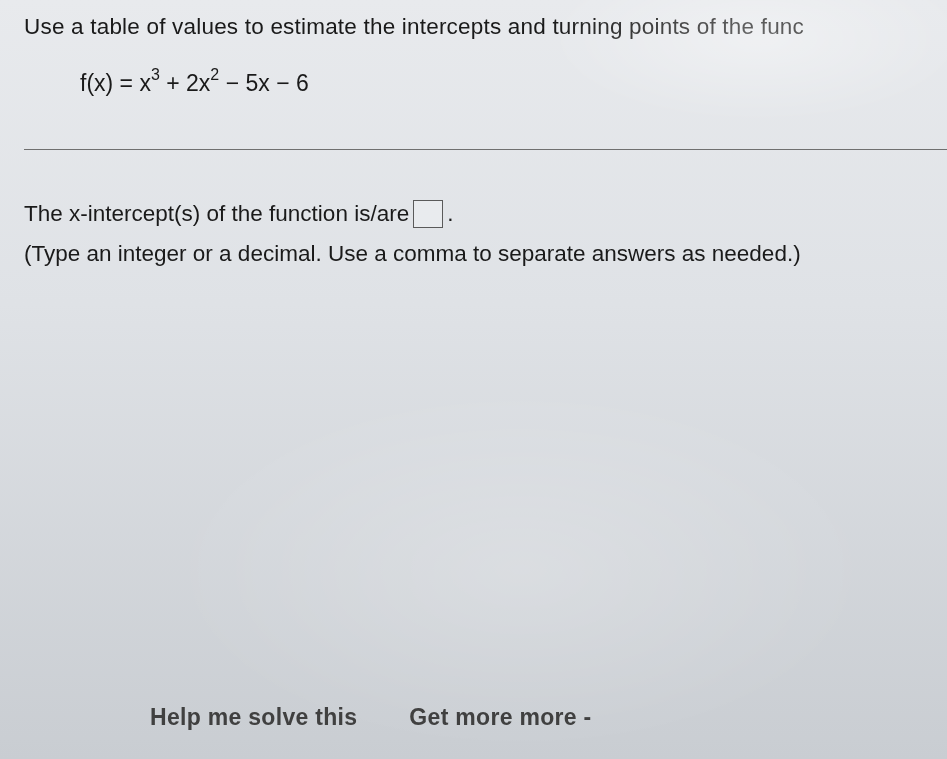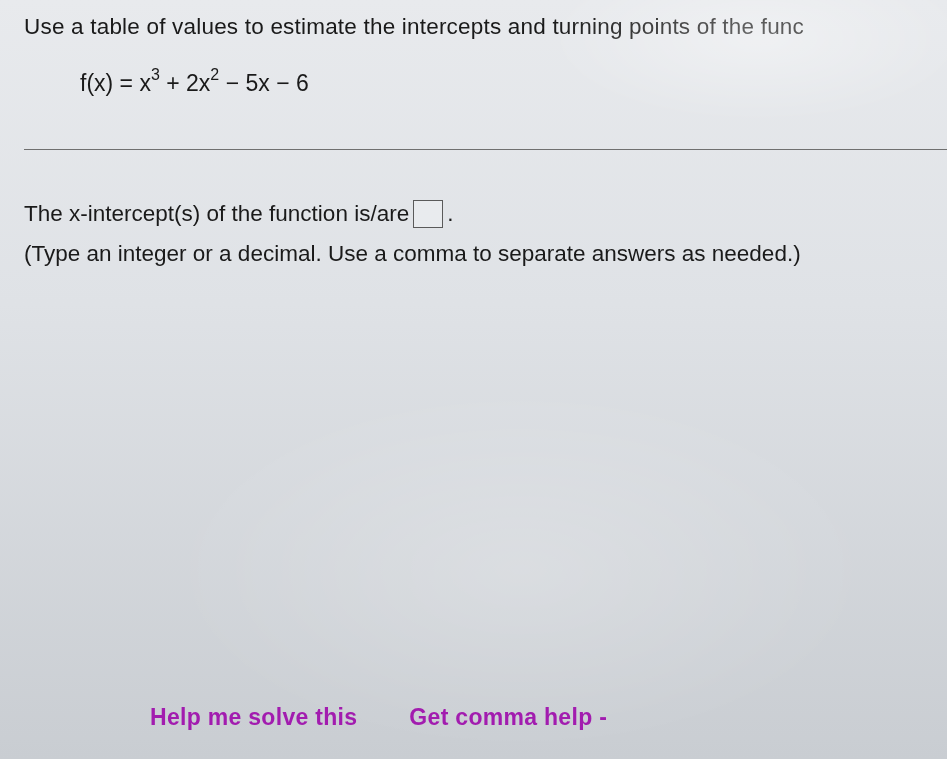--- a/index.html
+++ b/index.html
@@ -82,21 +82,21 @@
     gap: 52px;
     font-size: 23px;
     font-weight: 600;
   }
   .link {
     color: #4a5560;
     cursor: pointer;
     letter-spacing: 0.3px;
   }
   .link.gray {
-    color: #a21caf;
+    color: #404040;
   }
   .noise {
     position: absolute;
     inset: 0;
     pointer-events: none;
     background:
       radial-gradient(ellipse 300px 120px at 80% 5%, rgba(255,255,255,0.35), transparent 70%),
       radial-gradient(ellipse 500px 260px at 55% 75%, rgba(255,255,255,0.18), transparent 70%);
     mix-blend-mode: screen;
   }
@@ -120,16 +120,16 @@
       <span>The x-intercept(s) of the function is/are </span>
       <input type="text" class="answer-input" value="" style="">
       <span>.</span>
     </div>
     <div class="hint">(Type an integer or a decimal. Use a comma to separate answers as needed.)</div>
   </div>
 
   <div class="bottom-links">
     <span class="link gray">Help me solve this</span>
     <span class="link gray">
-      <span>Get comma help </span><span>-</span>
+      <span>Get more more </span><span>-</span>
     </span>
   </div>
 </div>
 
 </body></html>

